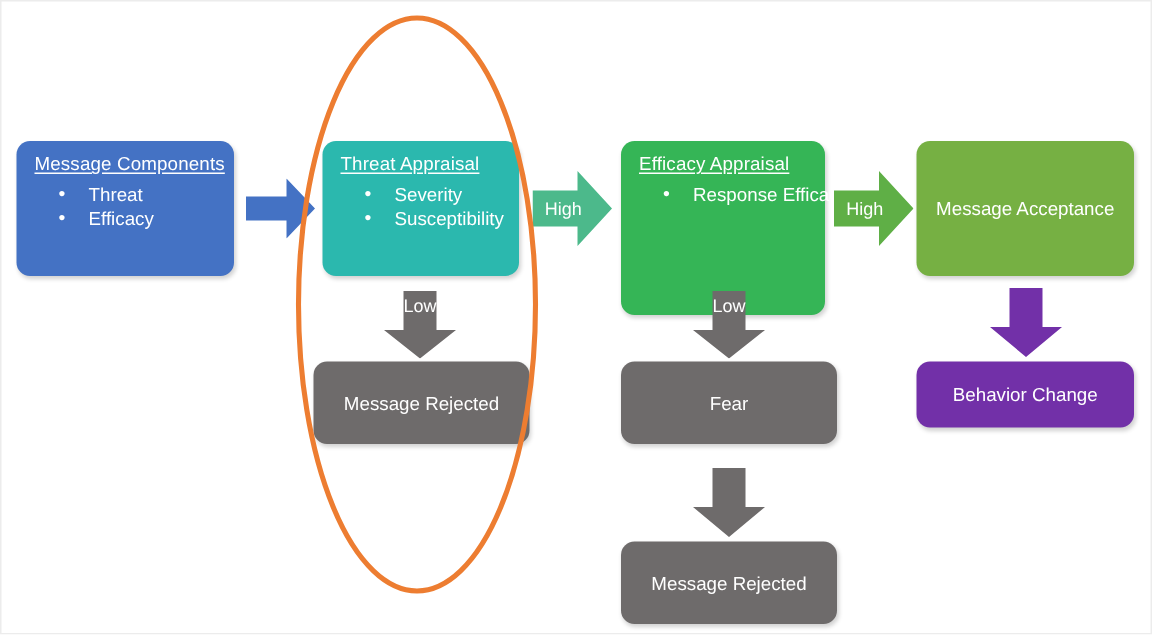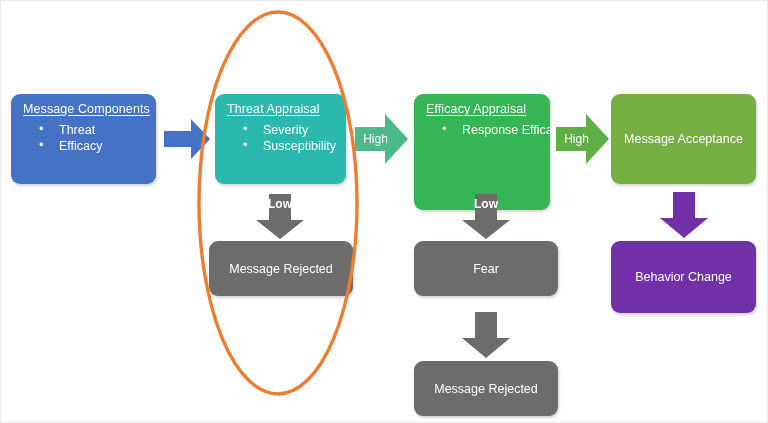--- a/index.html
+++ b/index.html
@@ -88,21 +88,20 @@
     position: relative;
     z-index: 2;
     width: 62%;
     text-align: right;
     white-space: nowrap;
   }
 
   
   .arrow-down {
     position: absolute;
-    font-weight: bold;
   }
   .arrow-down .shape {
     position: absolute;
     inset: 0;
   }
   .arrow-down .lbl {
     position: absolute;
     top: 3px;
     left: 0;
     right: 0;
@@ -152,21 +151,21 @@
   </div>
 
   <div class="box" id="box-message-rejected-threat" style="left:208px; top:240px; width:144px; height:55px; background:#6E6B6B;">
     <div class="centered">Message Rejected</div>
   </div>
 
   <div class="box" id="box-fear" style="left:413px; top:240px; width:144px; height:55px; background:#6E6B6B;">
     <div class="centered">Fear</div>
   </div>
 
-  <div class="box" id="box-behavior-change" style="left:610px; top:240px; width:145px; height:72px; background:#7230A8;">
+  <div class="box" id="box-behavior-change" style="left:610px; top:240px; width:145px; height:44px; background:#7230A8;">
     <div class="centered">Behavior Change</div>
   </div>
 
   <div class="box" id="box-message-rejected-fear" style="left:413px; top:360px; width:144px; height:55px; background:#6E6B6B;">
     <div class="centered">Message Rejected</div>
   </div>
 
   <div class="arrow-right" id="arrow-components-to-threat" style="left:163px; top:118px; width:46px; height:40px;">
     <svg class="shape" viewBox="0 0 46 40" preserveAspectRatio="none" aria-hidden="true">
       <polygon points="0,12 27,12 27,0 46,20 27,40 27,28 0,28" fill="#4472C4"></polygon>

